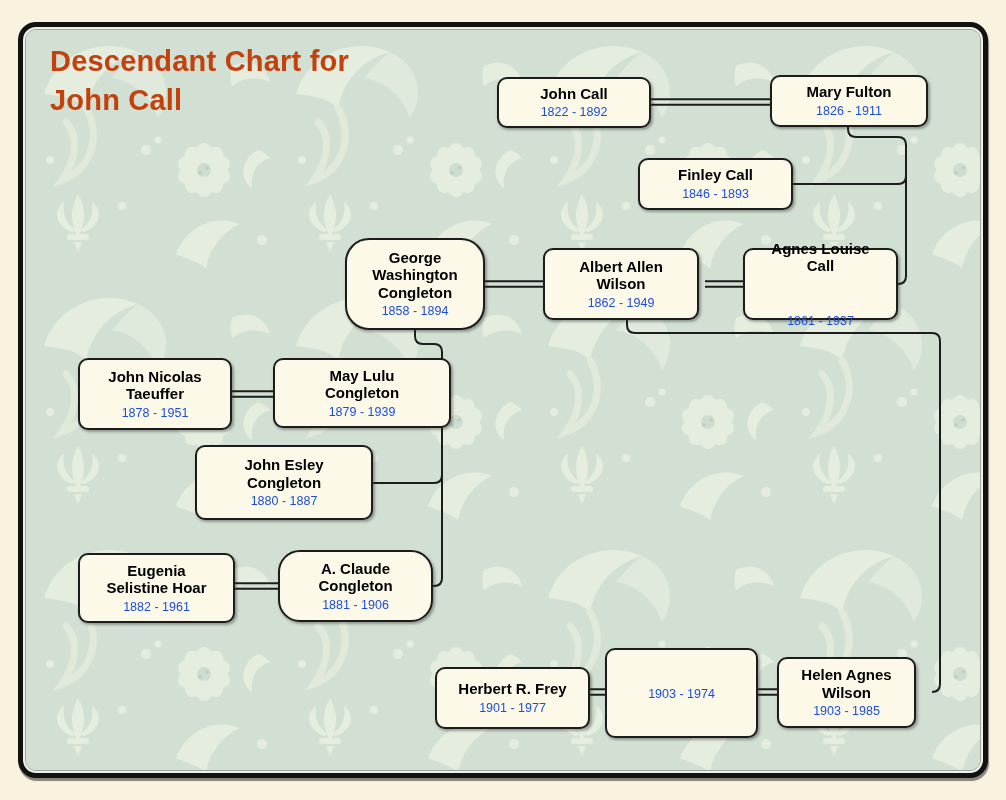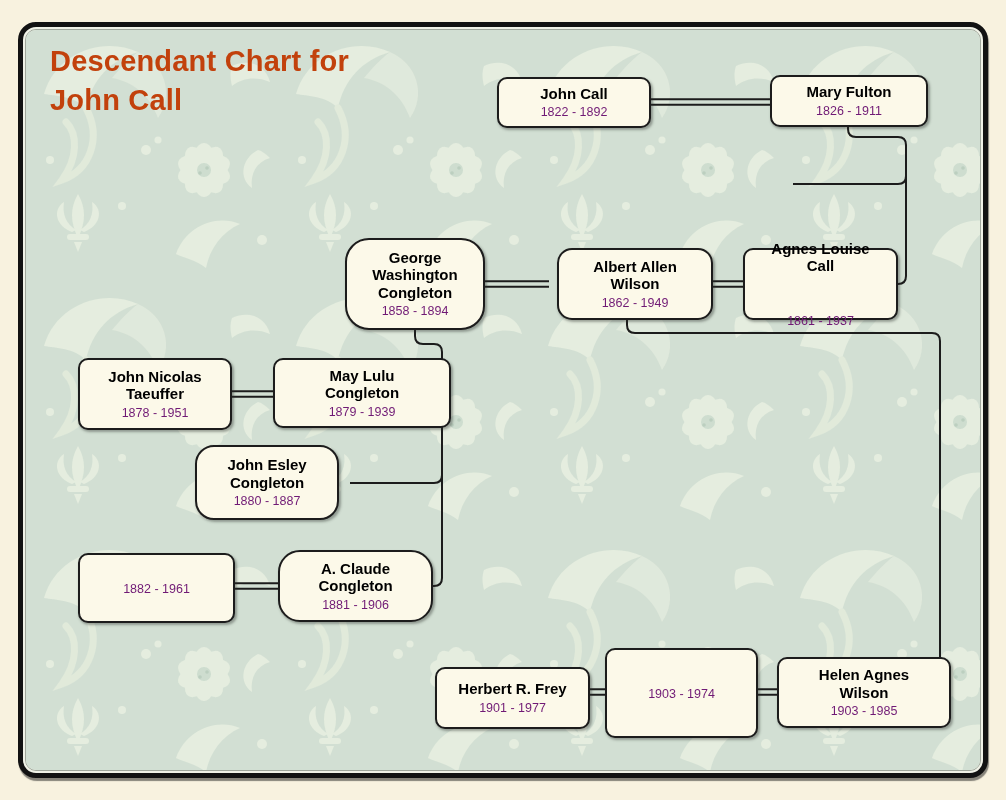--- a/index.html
+++ b/index.html
@@ -41,21 +41,21 @@
     border:2px solid #1c1c1c;border-radius:10px;
     box-shadow:1.5px 2px 2.5px rgba(45,50,45,0.4);
     display:flex;flex-direction:column;align-items:center;justify-content:center;
     text-align:center;padding:2px 4px;cursor:pointer;
   }
   .person-name{
     font-weight:bold;font-size:15px;line-height:17.5px;color:#000;
     white-space:pre-line;
   }
   .person-dates{
-    font-size:12.5px;line-height:15px;color:#701a75;margin-top:3px;
+    font-size:12.5px;line-height:15px;color:#1d4ed8;margin-top:3px;
     white-space:pre-line;
   }
 
   .chart-title{
     position:absolute;left:50px;top:42px;z-index:3;
     font-size:29px;font-weight:bold;line-height:39px;color:#c2410c;
     white-space:pre-line;letter-spacing:0.2px;
   }
 </style>
 </head>
@@ -134,66 +134,72 @@
 
   <div class="person-layer">
       <div class="person-box" style="left: 497px; top: 77px; width: 154px; height: 51px;">
         <div class="person-name">John Call</div>
         <div class="person-dates">1822 - 1892</div>
       </div>
       <div class="person-box" style="left: 770px; top: 75px; width: 158px; height: 52px; text-align: center;">
         <div class="person-name">Mary Fulton</div>
         <div class="person-dates">1826 - 1911</div>
       </div>
+      <div class="person-box" style="left: 638px; top: 158px; width: 155px; height: 52px;">
+        <div class="person-name">Finley Call</div>
+        <div class="person-dates">1846 - 1893</div>
+      </div>
       <div class="person-box" style="left: 345px; top: 238px; width: 140px; height: 92px; border-radius: 24px;">
         <div class="person-name">George
 Washington
 Congleton</div>
         <div class="person-dates">1858 - 1894</div>
       </div>
-      <div class="person-box" style="left: 557px; top: 248px; width: 156px; height: 72px; border-radius: 15px;">
+      <div class="person-box" style="left: 543px; top: 248px; width: 156px; height: 72px;">
         <div class="person-name">Albert Allen
 Wilson</div>
         <div class="person-dates">1862 - 1949</div>
       </div>
       <div class="person-box" style="left: 743px; top: 248px; width: 155px; height: 72px; gap: 36px;">
         <div class="person-name">Agnes Louise
 Call</div>
         <div class="person-dates">1861 - 1937</div>
       </div>
       <div class="person-box" style="left: 78px; top: 358px; width: 154px; height: 72px;">
         <div class="person-name">John Nicolas
 Taeuffer</div>
         <div class="person-dates">1878 - 1951</div>
       </div>
       <div class="person-box" style="left: 273px; top: 358px; width: 178px; height: 70px;">
         <div class="person-name">May Lulu
 Congleton</div>
         <div class="person-dates">1879 - 1939</div>
       </div>
-      <div class="person-box" style="left: 195px; top: 445px; width: 144px; height: 75px; border-radius: 19px;">
+      <div class="person-box" style="left: 195px; top: 445px; width: 178px; height: 75px;">
         <div class="person-name">John Esley
 Congleton</div>
         <div class="person-dates">1880 - 1887</div>
       </div>
       <div class="person-box" style="left: 78px; top: 553px; width: 157px; height: 70px;">
+        <div class="person-name">Eugenia
+Selistine Hoar</div>
         <div class="person-dates">1882 - 1961</div>
       </div>
       <div class="person-box" style="left: 278px; top: 550px; width: 155px; height: 72px; border-radius: 22px;">
         <div class="person-name">A. Claude
 Congleton</div>
         <div class="person-dates">1881 - 1906</div>
       </div>
       <div class="person-box" style="left: 435px; top: 667px; width: 155px; height: 62px;">
         <div class="person-name">Herbert R. Frey</div>
         <div class="person-dates">1901 - 1977</div>
       </div>
       <div class="person-box" style="left: 605px; top: 648px; width: 153px; height: 90px;">
         <div class="person-dates">1903 - 1974</div>
       </div>
-      <div class="person-box" style="left: 777px; top: 657px; width: 174px; height: 71px; justify-content: center;">
+      <div class="person-box" style="left: 777px; top: 657px; width: 139px; height: 71px; justify-content: center;">
         <div class="person-name">Helen Agnes
 Wilson</div>
         <div class="person-dates">1903 - 1985</div>
       </div>
     </div>
 
 </div>
 
 </body></html>

